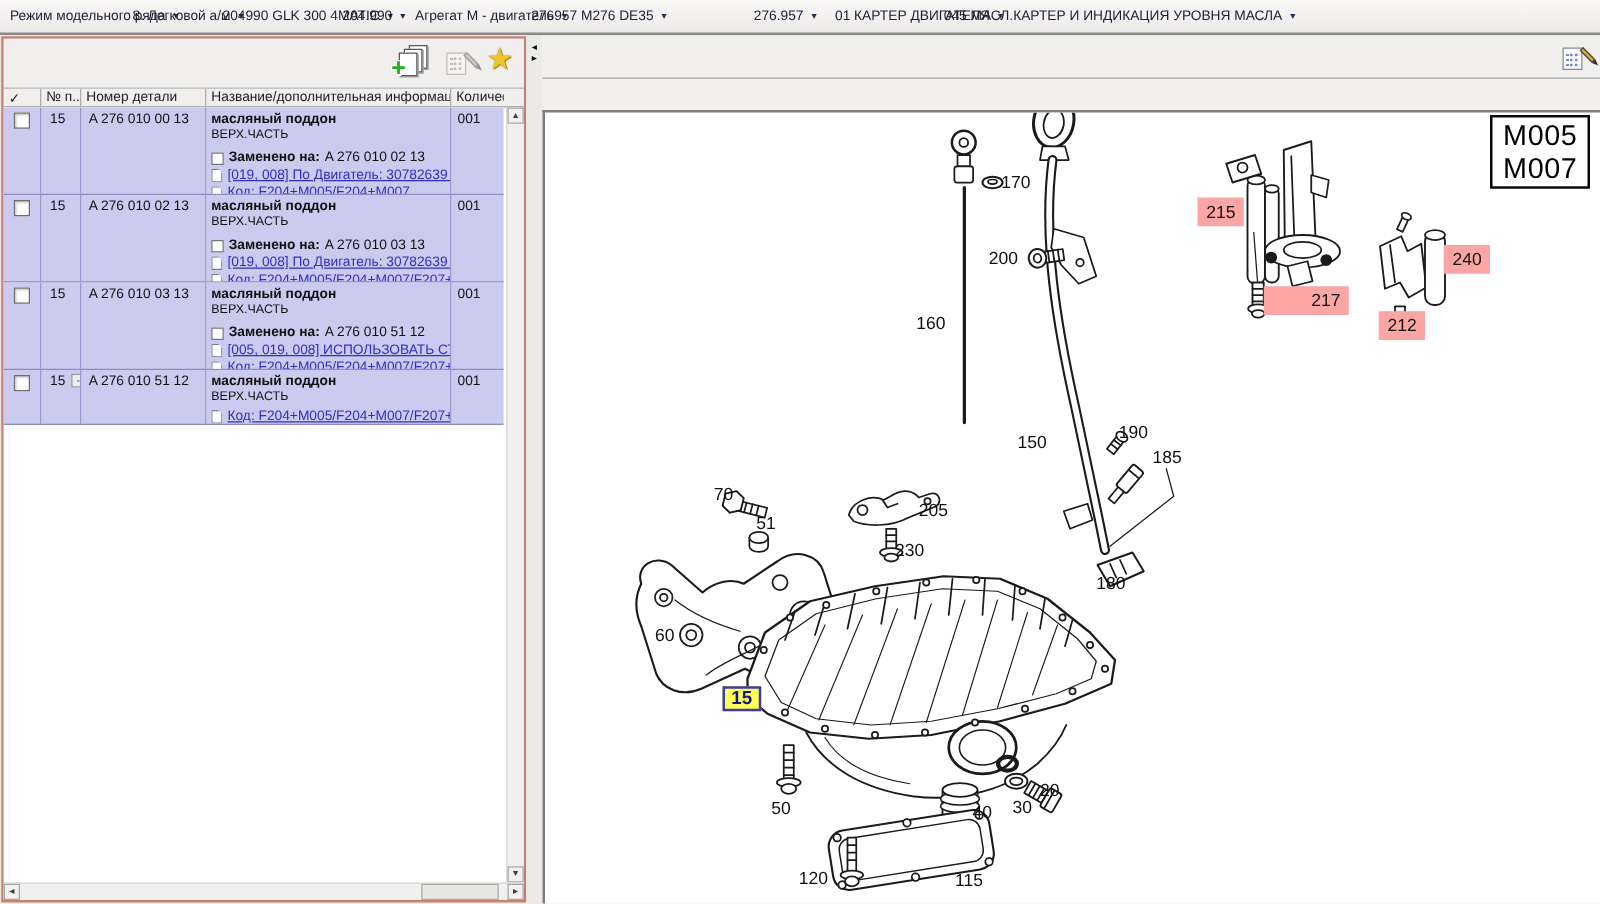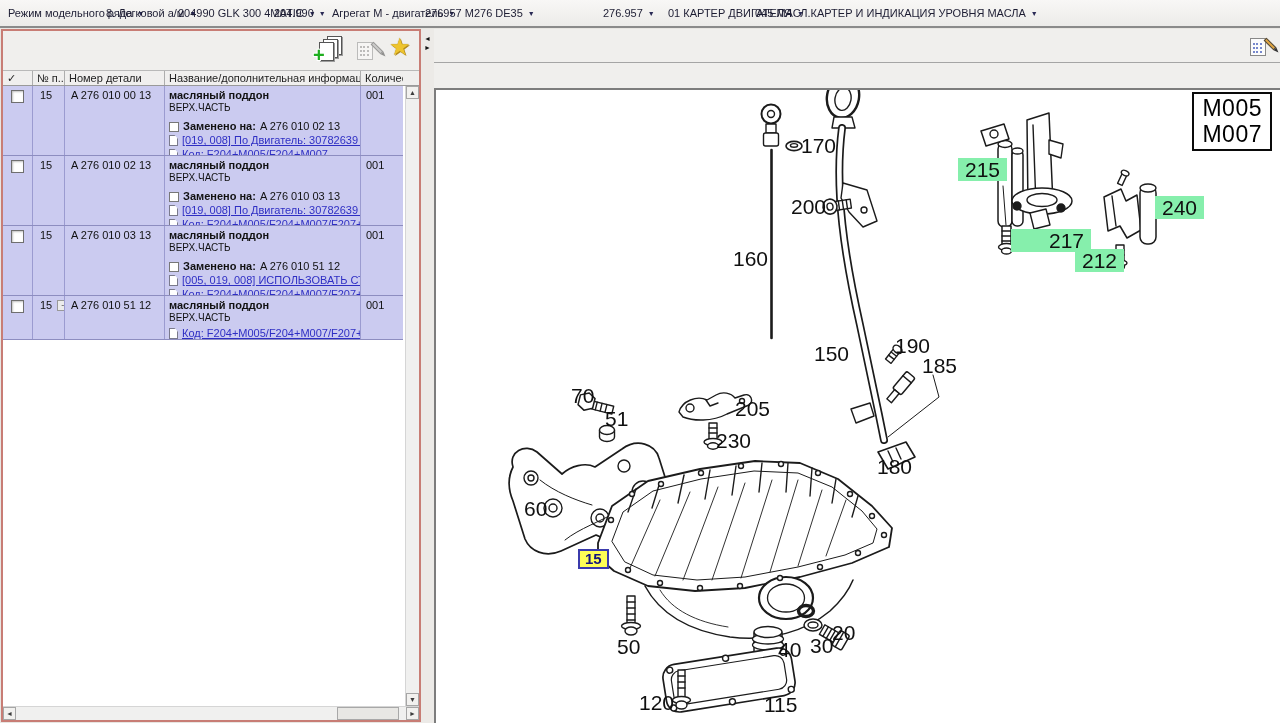--- a/index.html
+++ b/index.html
@@ -75,22 +75,22 @@
   .splitter{position:absolute;left:421px;top:29px;width:13px;height:694px;background:#eceae7;cursor:col-resize}
   .splitter .tri{position:absolute;left:3px;font-size:7px;color:#111;line-height:8px}
 
   
   .right-panel{position:absolute;left:434px;top:29px;width:846px;height:694px;background:#f0efed}
   .rp-toolbar{position:absolute;left:0;top:0;right:0;height:33px;border-bottom:1px solid #a5a5a5;background:#f0efed}
   .diagram-frame{position:absolute;left:0;top:59px;right:0;bottom:0;background:#fff;
     border-top:2px solid #7d7d7d;border-left:2px solid #7d7d7d;box-sizing:border-box;overflow:hidden}
   .sheet-box{position:absolute;right:8px;top:2px;border:2px solid #0a0a0a;background:#fff;
     padding:1px 8px 2px;font-size:23px;line-height:26px;color:#000;letter-spacing:.5px}
-  .callout{position:absolute;font-size:21px;line-height:19px;color:#101010;cursor:pointer;white-space:nowrap}
-  .callout.gray{background:#86efac;padding:2px 7px}
+  .callout{position:absolute;font-size:14px;line-height:19px;color:#101010;cursor:pointer;white-space:nowrap}
+  .callout.gray{background:#fca5a5;padding:2px 7px}
   .callout.selected{background:#ffff55;border:2px solid #3b3bac;color:#15157e;
     font-weight:bold;font-size:15px;line-height:16px;padding:0 5px}
 </style>
 </head>
 <body>
 
 <div class="topbar">
     <div class="tb-item" style="left: 8px;"><span>Режим модельного ряда</span><span class="arr">▼</span></div>
     <div class="tb-item" style="left: 106px;"><span>8. Легковой а/м</span><span class="arr">▼</span></div>
     <div class="tb-item" style="left: 178px;"><span>204990 GLK 300 4MATIC</span><span class="arr">▼</span></div>
@@ -505,21 +505,21 @@
         <div class="callout" style="left: 365px; top: 46px;">170</div>
         <div class="callout" style="left: 355px; top: 107px;">200</div>
         <div class="callout" style="left: 297px; top: 159px;">160</div>
         <div class="callout" style="left: 378px; top: 254px;">150</div>
         <div class="callout" style="left: 459px; top: 246px;">190</div>
         <div class="callout" style="left: 486px; top: 266px;">185</div>
         <div class="callout" style="left: 441px; top: 367px;">180</div>
         <div class="callout gray" style="left: 522px; top: 68px;">215</div>
         <div class="callout gray" style="left: 575px; top: 139px; padding-left: 38px;">217</div>
         <div class="callout gray" style="left: 719px; top: 106px;">240</div>
-        <div class="callout gray" style="left: 639px; top: 159px;">212</div>
+        <div class="callout gray" style="left: 667px; top: 159px;">212</div>
         <div class="callout" style="left: 135px; top: 296px;">70</div>
         <div class="callout" style="left: 169px; top: 319px;">51</div>
         <div class="callout" style="left: 299px; top: 309px;">205</div>
         <div class="callout" style="left: 280px; top: 341px;">230</div>
         <div class="callout" style="left: 88px; top: 409px;">60</div>
         <div class="callout selected" style="left: 142px; top: 459px;">15</div>
         <div class="callout" style="left: 181px; top: 547px;">50</div>
         <div class="callout" style="left: 374px; top: 511px; margin-top: 35px;">30</div>
         <div class="callout" style="left: 396px; top: 533px;">20</div>
         <div class="callout" style="left: 342px; top: 550px;">40</div>

